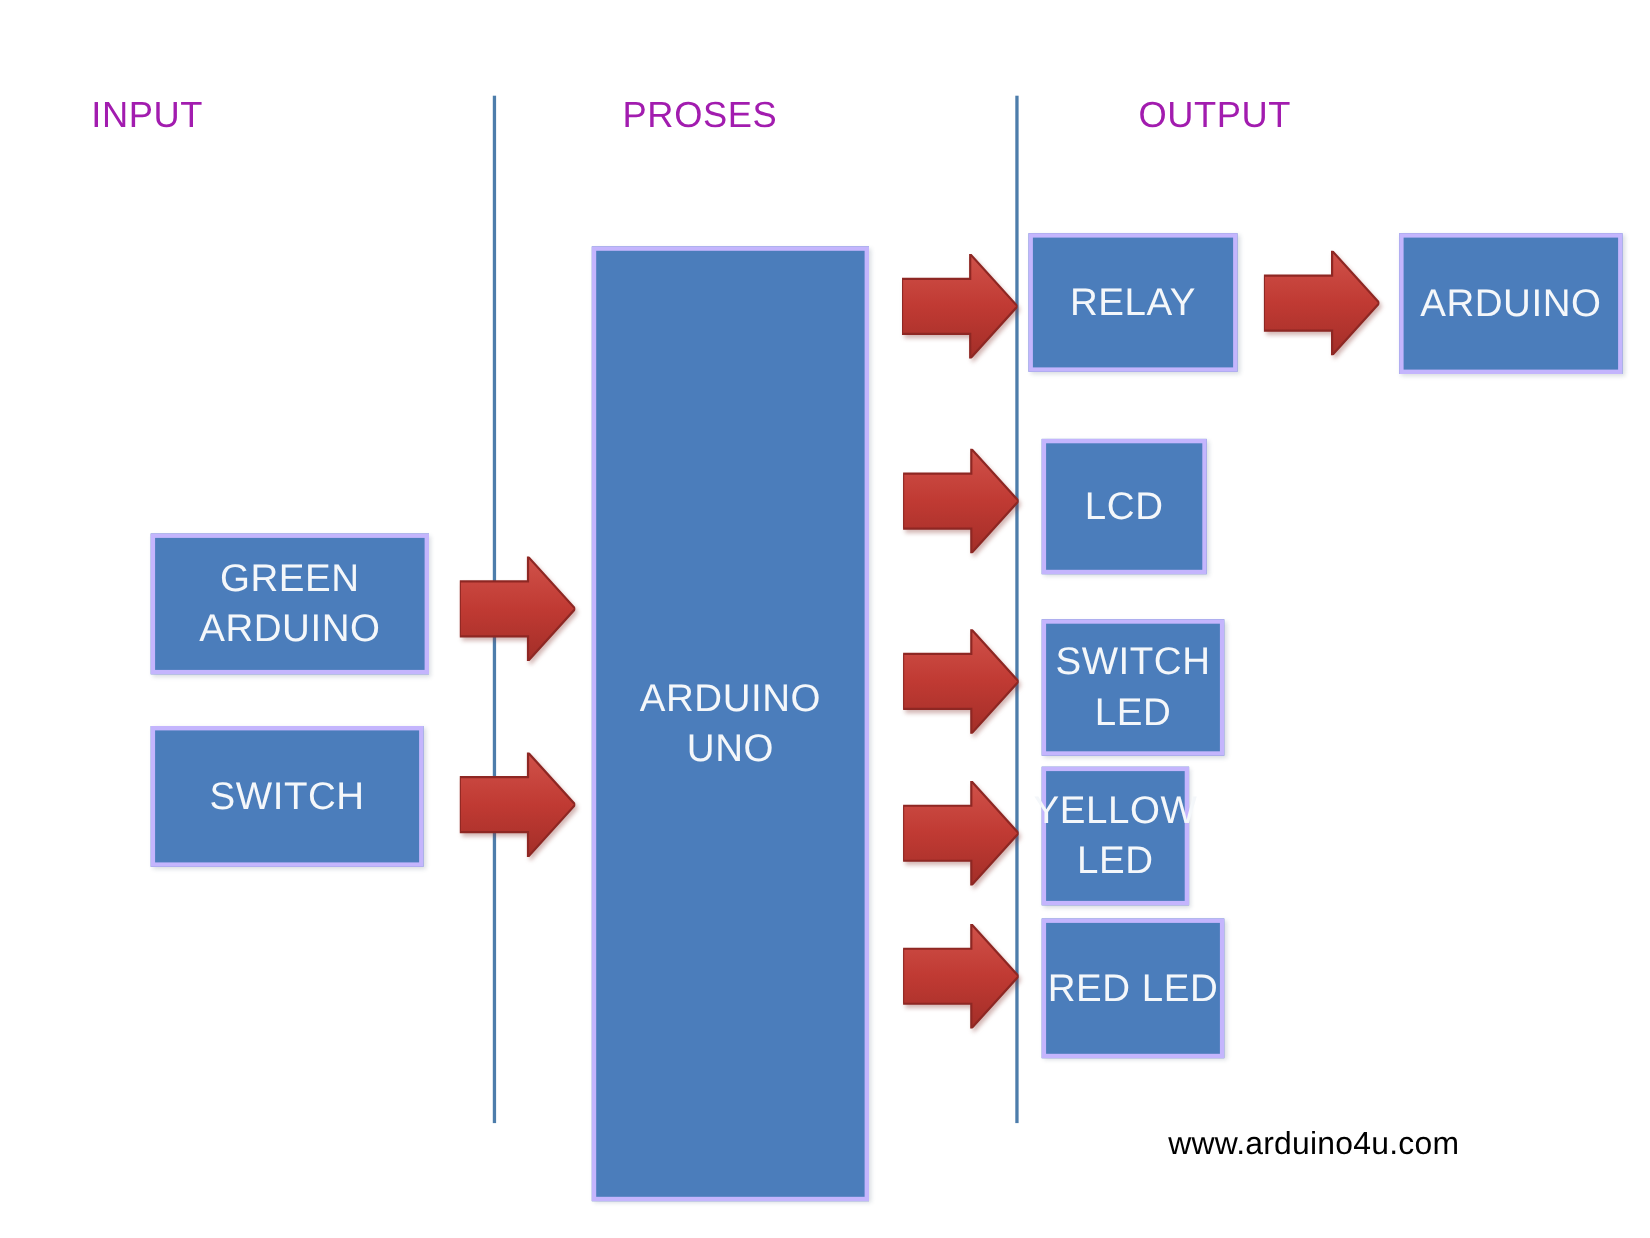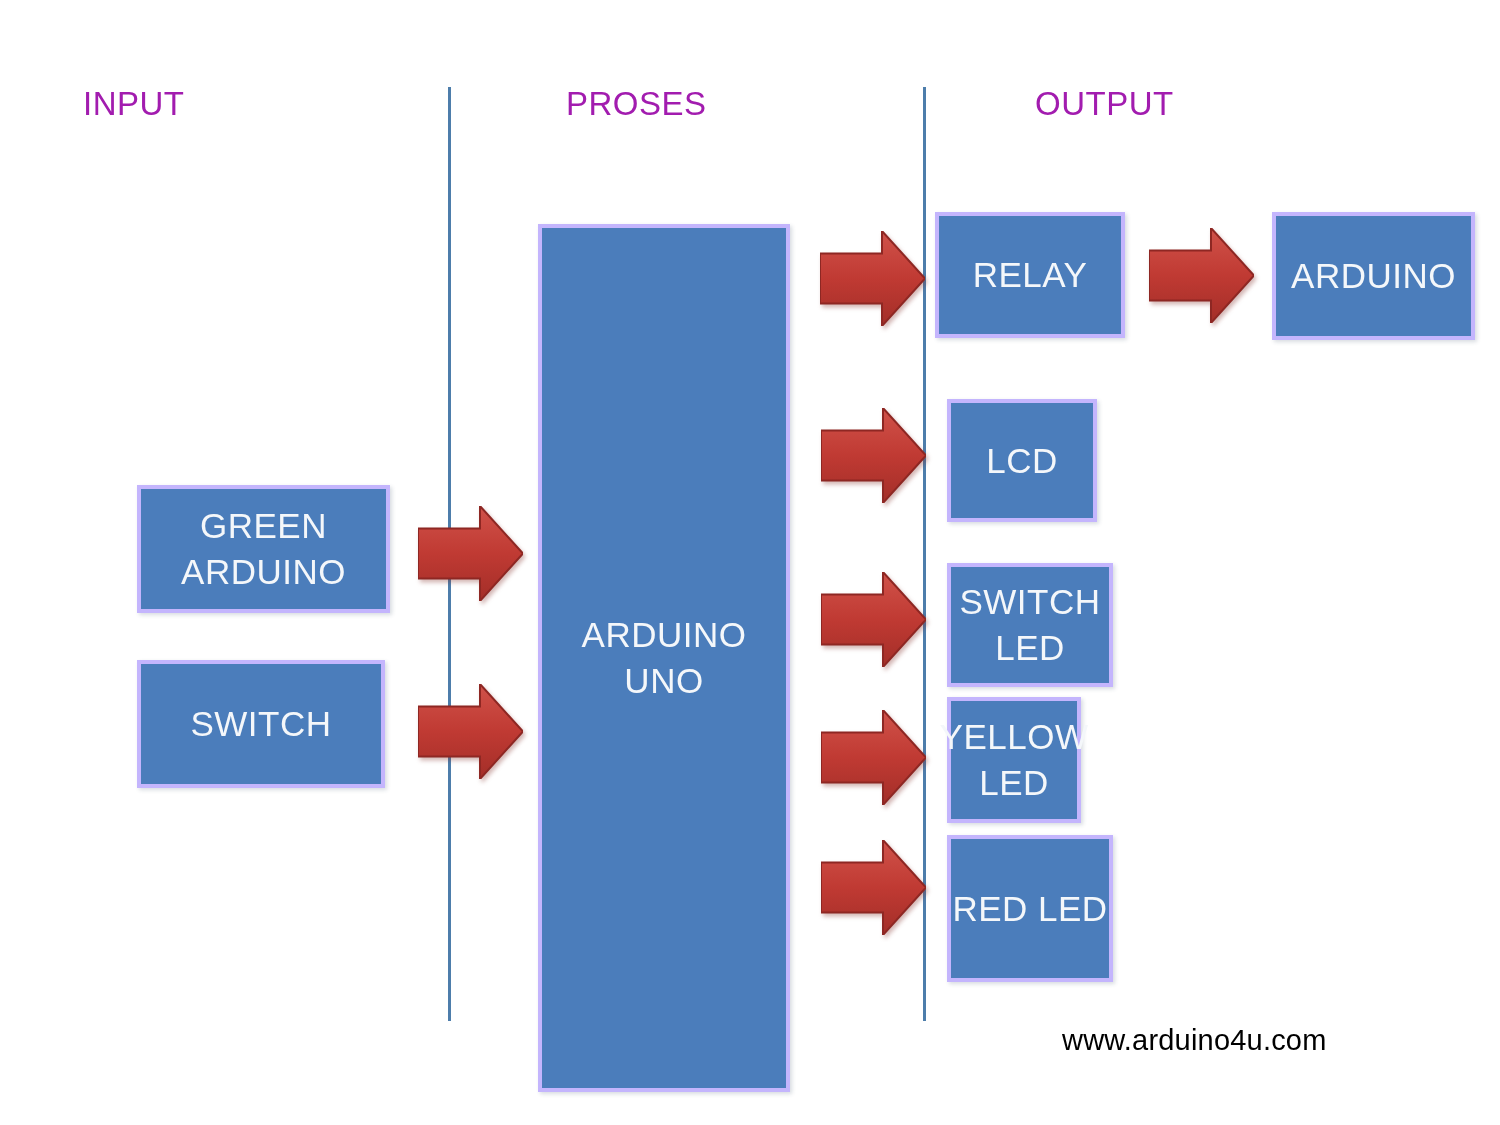--- a/index.html
+++ b/index.html
@@ -81,21 +81,21 @@
   <div class="node" style="left:947px;top:563px;width:166px;height:124px">
     <div class="nl">SWITCH</div>
     <div class="nl">LED</div>
   </div>
 
   <div class="node" style="left:947px;top:697px;width:134px;height:126px">
     <div class="nl">YELLOW</div>
     <div class="nl">LED</div>
   </div>
 
-  <div class="node" style="left:947px;top:835px;width:166px;height:147px">
+  <div class="node" style="left:947px;top:835px;width:166px;height:127px">
     <div class="nl">RED LED</div>
   </div>
 
   <div class="arrow" style="left:418px;top:506px">
     <svg viewBox="0 0 105 95" width="105" height="95">
         <polygon points="0,22.5 62,22.5 62,0 105,47.5 62,95 62,72.5 0,72.5" fill="url(#arrowGrad)" stroke="#8e2723" stroke-width="2"></polygon>
       </svg>
   </div>
   <div class="arrow" style="left:418px;top:684px">
     <svg viewBox="0 0 105 95" width="105" height="95">

